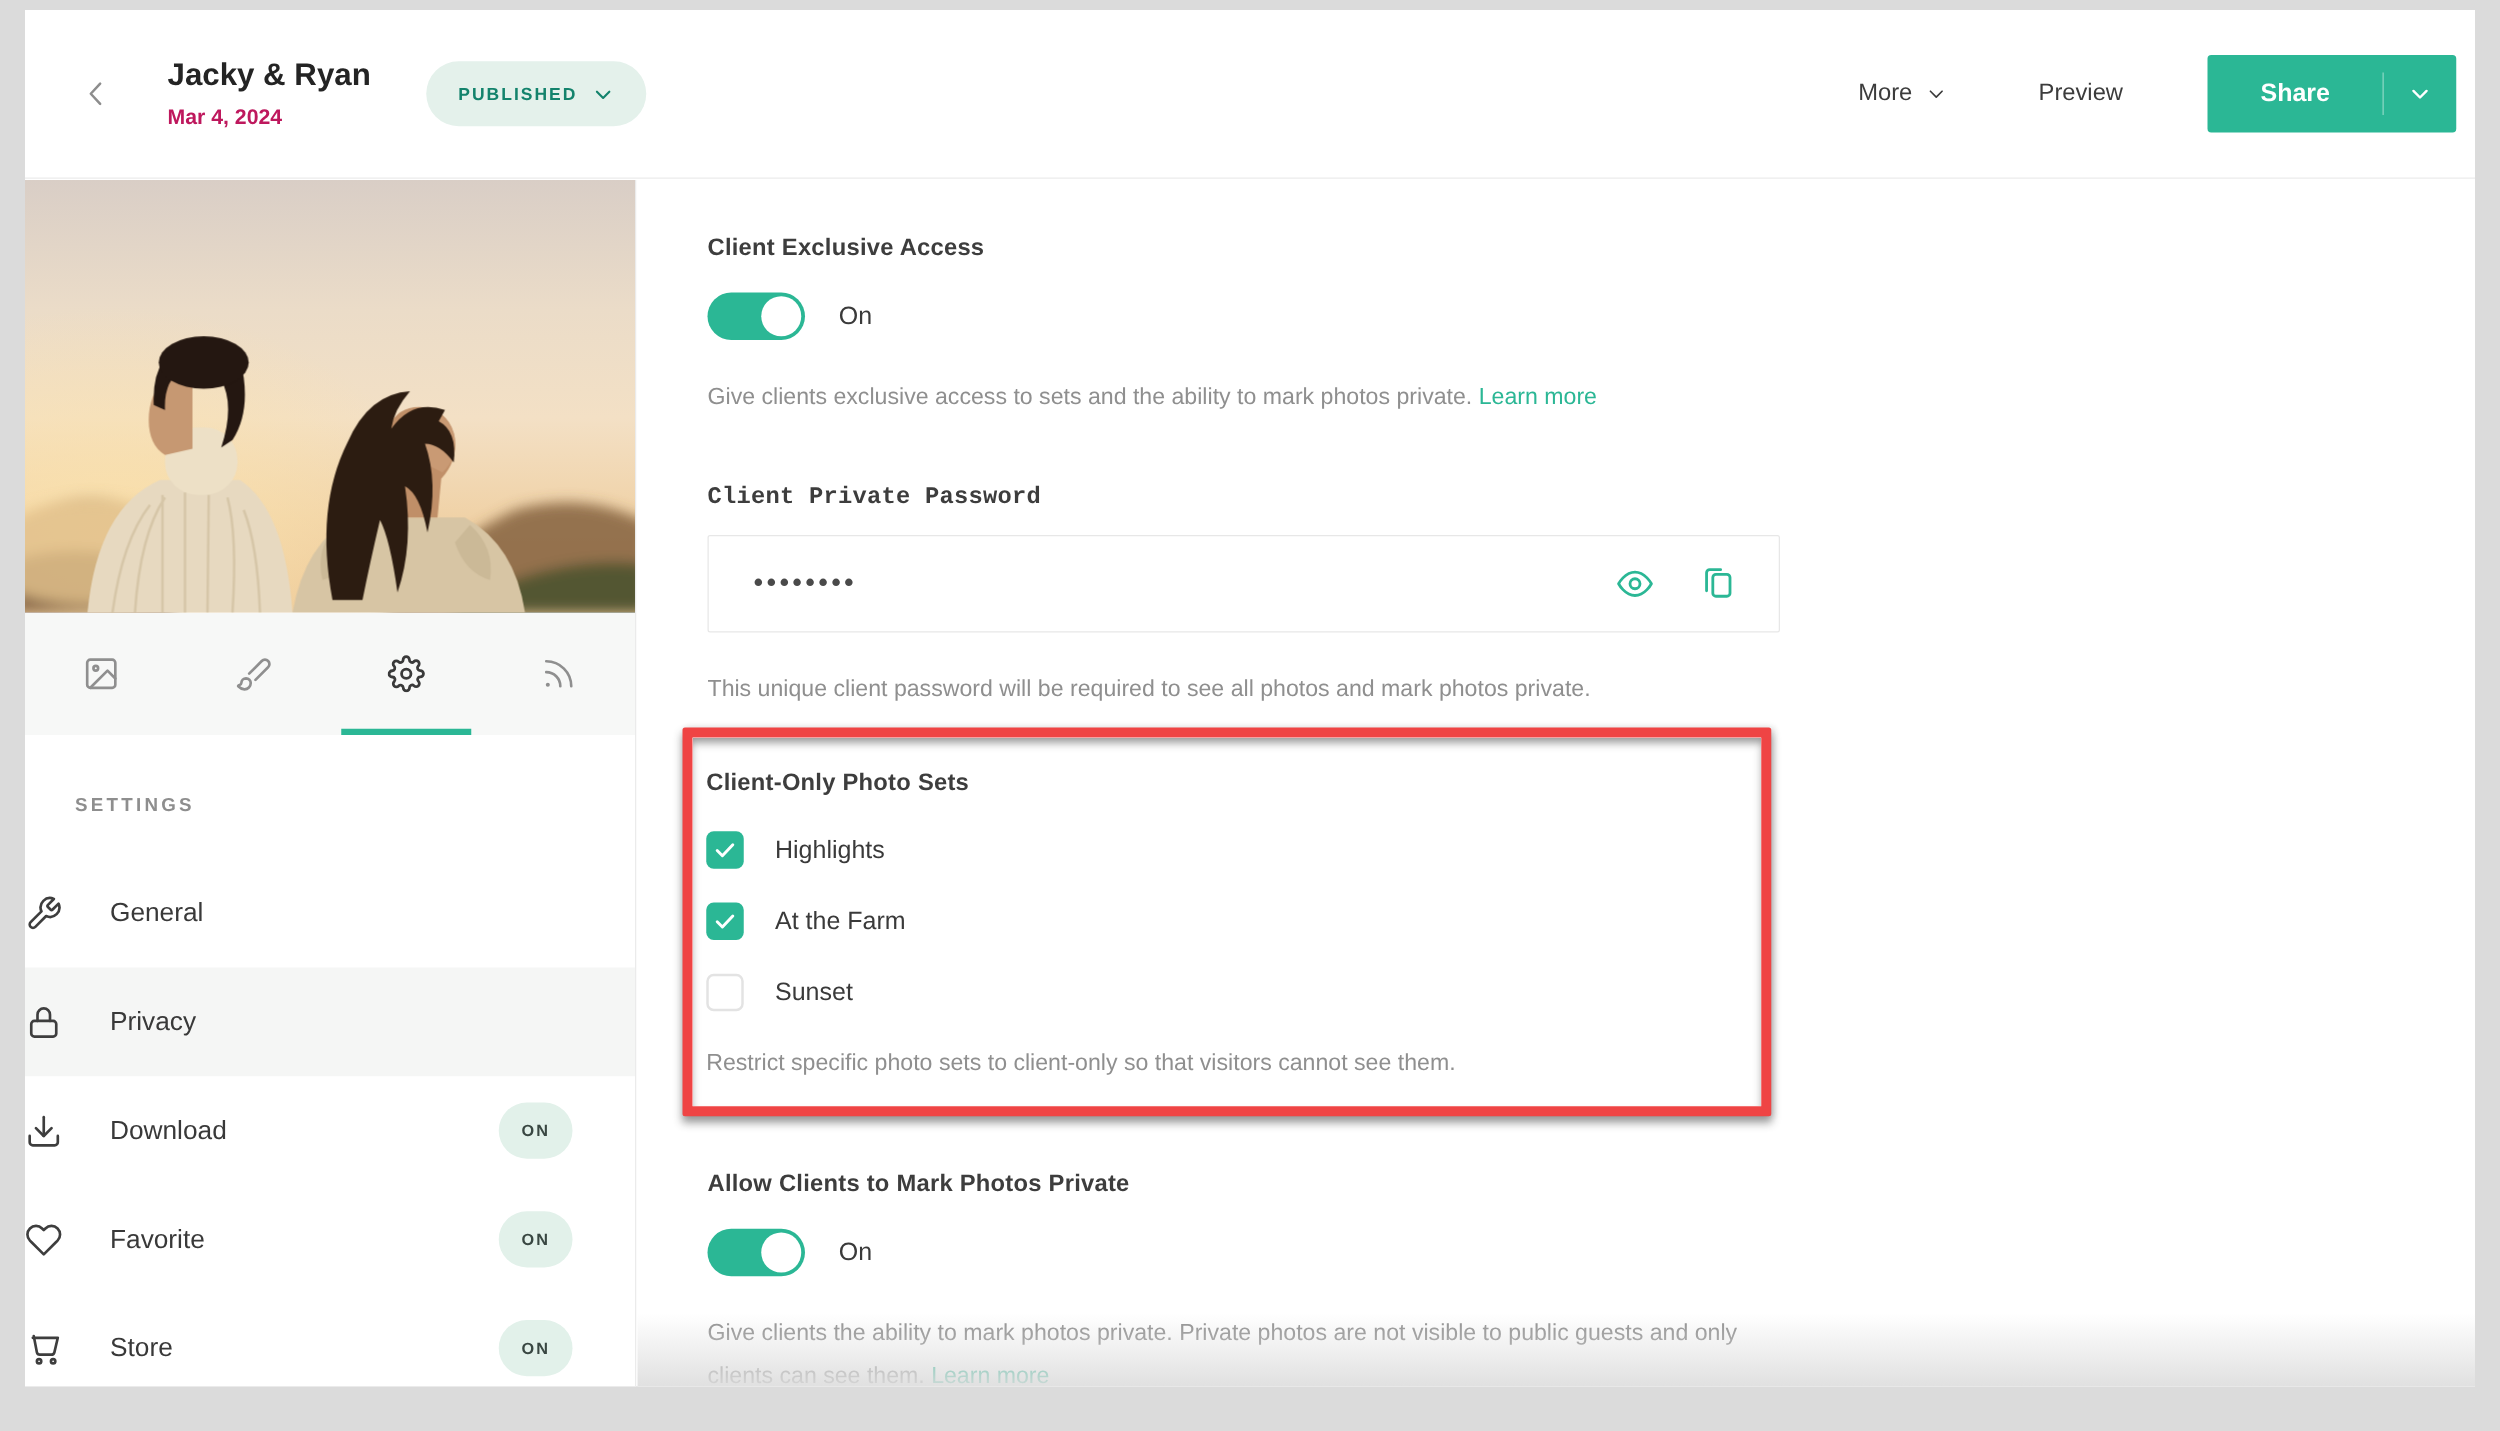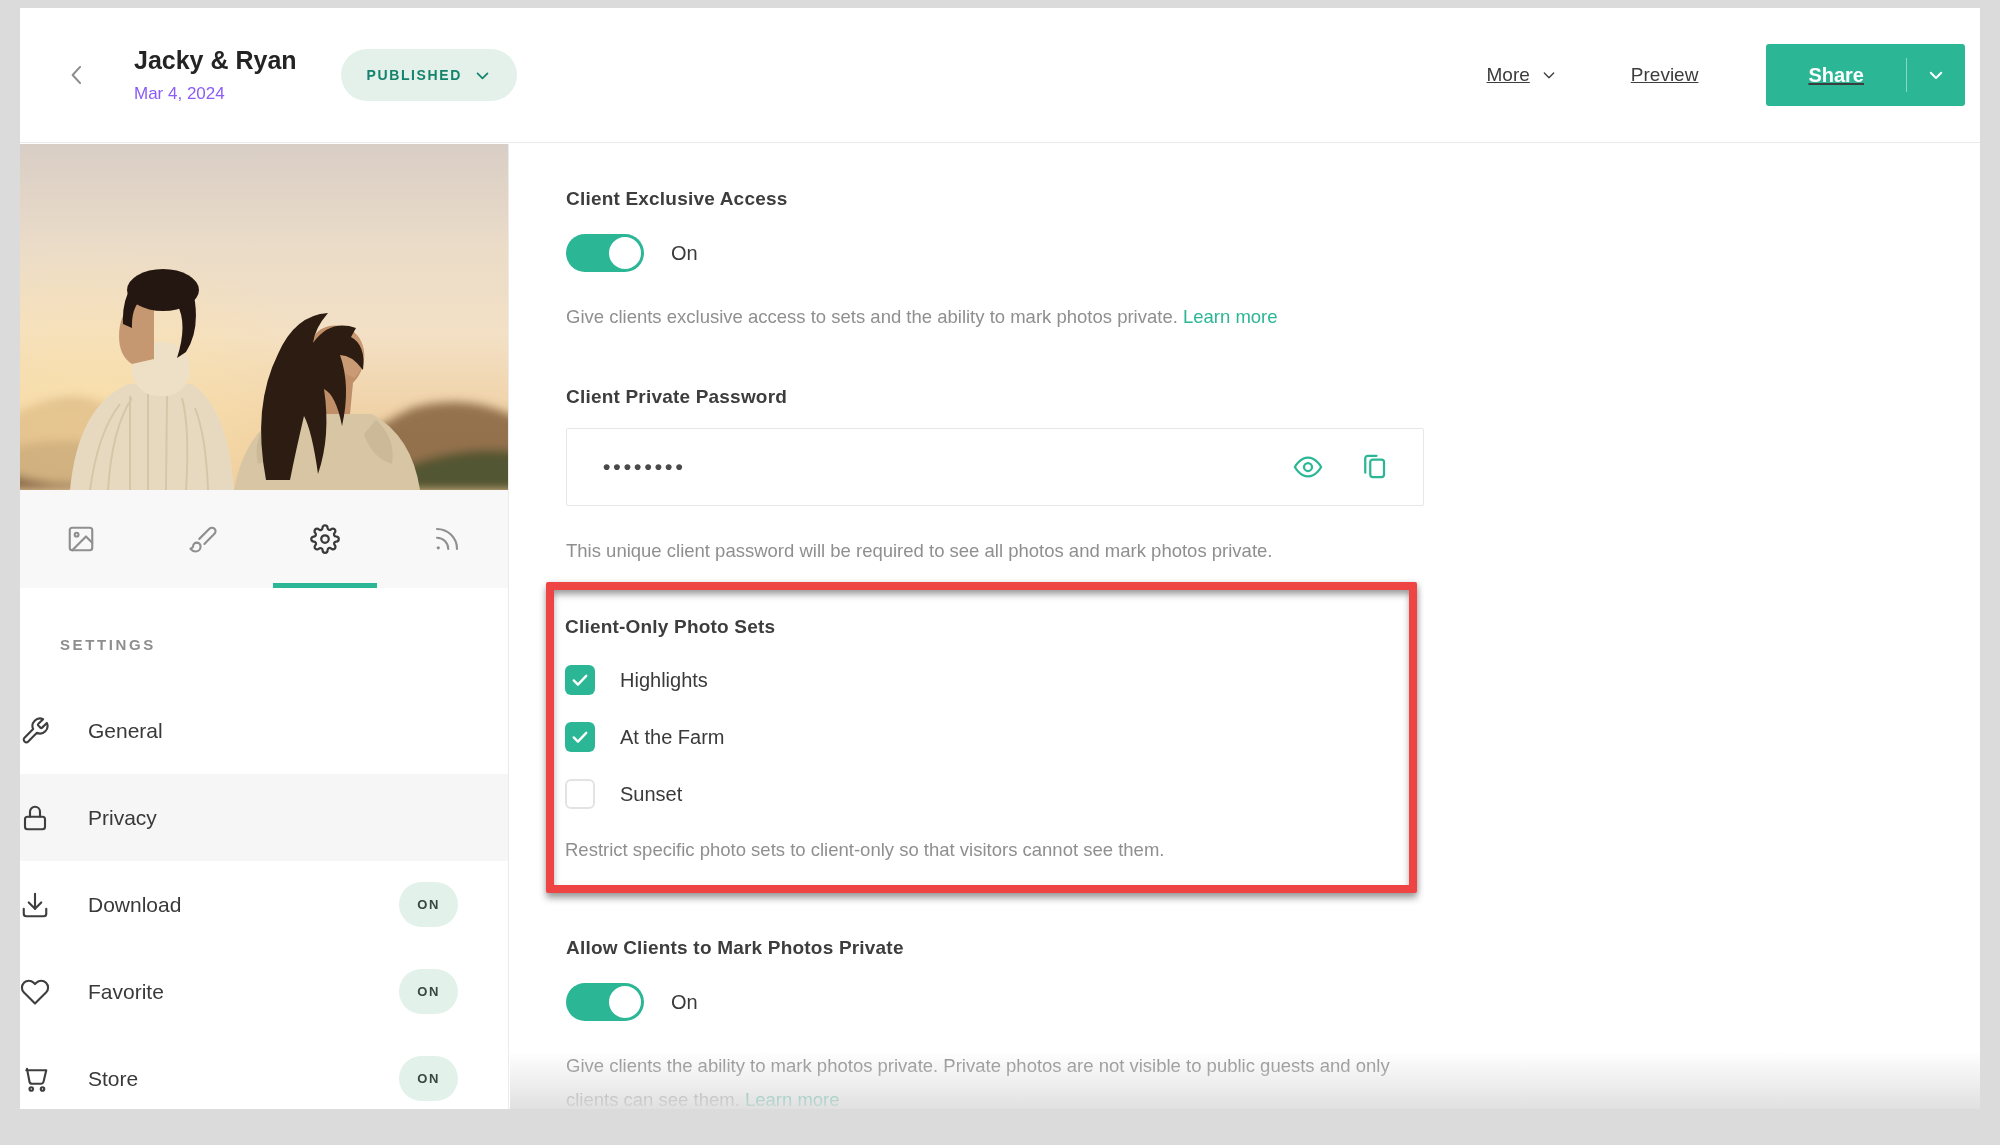--- a/index.html
+++ b/index.html
@@ -11,25 +11,25 @@
     color:#3C3C3C;
   }
   .card { position:absolute; left:20px; top:8px; width:1960px; height:1101px; background:#fff; }
 
   
   .header { position:absolute; top:0; left:0; right:0; height:135px; background:#fff;
             display:flex; align-items:center; border-bottom:1px solid #ECECEC; z-index:3; }
   .back-btn { margin-left:42px; color:#8D8D8D; cursor:pointer; display:flex; }
   .title-block { margin-left:42px; }
   .gallery-title { font-size:25px; font-weight:bold; color:#242424; }
-  .gallery-date { font-size:17px; color:#8b5cf6; margin-top:9px; }
+  .gallery-date { font-size:17px; color:#be185d; margin-top:9px;font-weight:bold; }
   .status-pill { margin-left:44px; display:flex; align-items:center; gap:12px; background:#E4F1EB;
                  color:#13836C; border-radius:999px; height:52px; padding:0 26px;
                  font-size:14px; font-weight:bold; letter-spacing:1.6px; cursor:pointer; }
-  .header-right { margin-left:auto; display:flex; align-items:center;text-decoration:underline; }
+  .header-right { margin-left:auto; display:flex; align-items:center; }
   .more-btn { display:flex; align-items:center; gap:11px; font-size:19px; color:#3C3C3C; cursor:pointer; }
   .preview-btn { margin-left:74px; font-size:19px; color:#3C3C3C; cursor:pointer; }
   .share-btn { margin-left:68px; margin-right:15px; height:62px; background:#2BB795; border-radius:3px;
                display:flex; align-items:center; color:#fff; cursor:pointer; }
   .share-main { padding:0 42px; font-size:20px; font-weight:bold; }
   .share-divider { width:1px; height:34px; background:rgba(255,255,255,0.45); }
   .share-caret { width:58px; display:flex; justify-content:center; }
 
   
   .sidebar { position:absolute; top:136px; left:0; width:489px; bottom:0; background:#fff;
@@ -59,21 +59,21 @@
   .section-title { font-size:19px; font-weight:bold; color:#3D3D3D; letter-spacing:0.2px; }
   .toggle-row { margin-top:24px; display:flex; align-items:center; }
   .toggle { width:78px; height:38px; border-radius:19px; background:#2BB795; position:relative;
             cursor:pointer; flex:none; }
   .toggle-knob { position:absolute; top:3px; right:3px; width:32px; height:32px; border-radius:50%;
                  background:#fff; }
   .toggle-label { margin-left:27px; font-size:20px; color:#3A3A3A; }
   .desc { margin-top:28px; font-size:18.5px; color:#8F8F8F; line-height:34px; max-width:870px; }
   .learn-more { color:#2BB795; cursor:pointer; }
 
-  .pw-title { margin-top:52px; }
+  .pw-title { margin-top:52px;font-family:Liberation Mono, monospace; }
   .pw-field { margin-top:20px; width:858px; height:78px; border:1px solid #E7E7E7; border-radius:2px;
               display:flex; align-items:center; background:#fff; }
   .pw-dots { margin-left:36px; flex:1; font-size:21px; font-weight:bold; letter-spacing:3px;
              color:#4A4A4A; }
   .pw-icons { display:flex; align-items:center; gap:36px; margin-right:34px; color:#2BB795; }
   .pw-icons > span { cursor:pointer; display:flex; }
 
   .highlight-box { margin:14px 0 0 -20px; width:871px; border:8px solid #ef4444; background:#fff;
                    padding:26px 20px 24px 11px; border-radius:2px;
                    box-shadow:0 5px 7px rgba(45,45,45,0.45), 2px 0 5px rgba(45,45,45,0.12),

